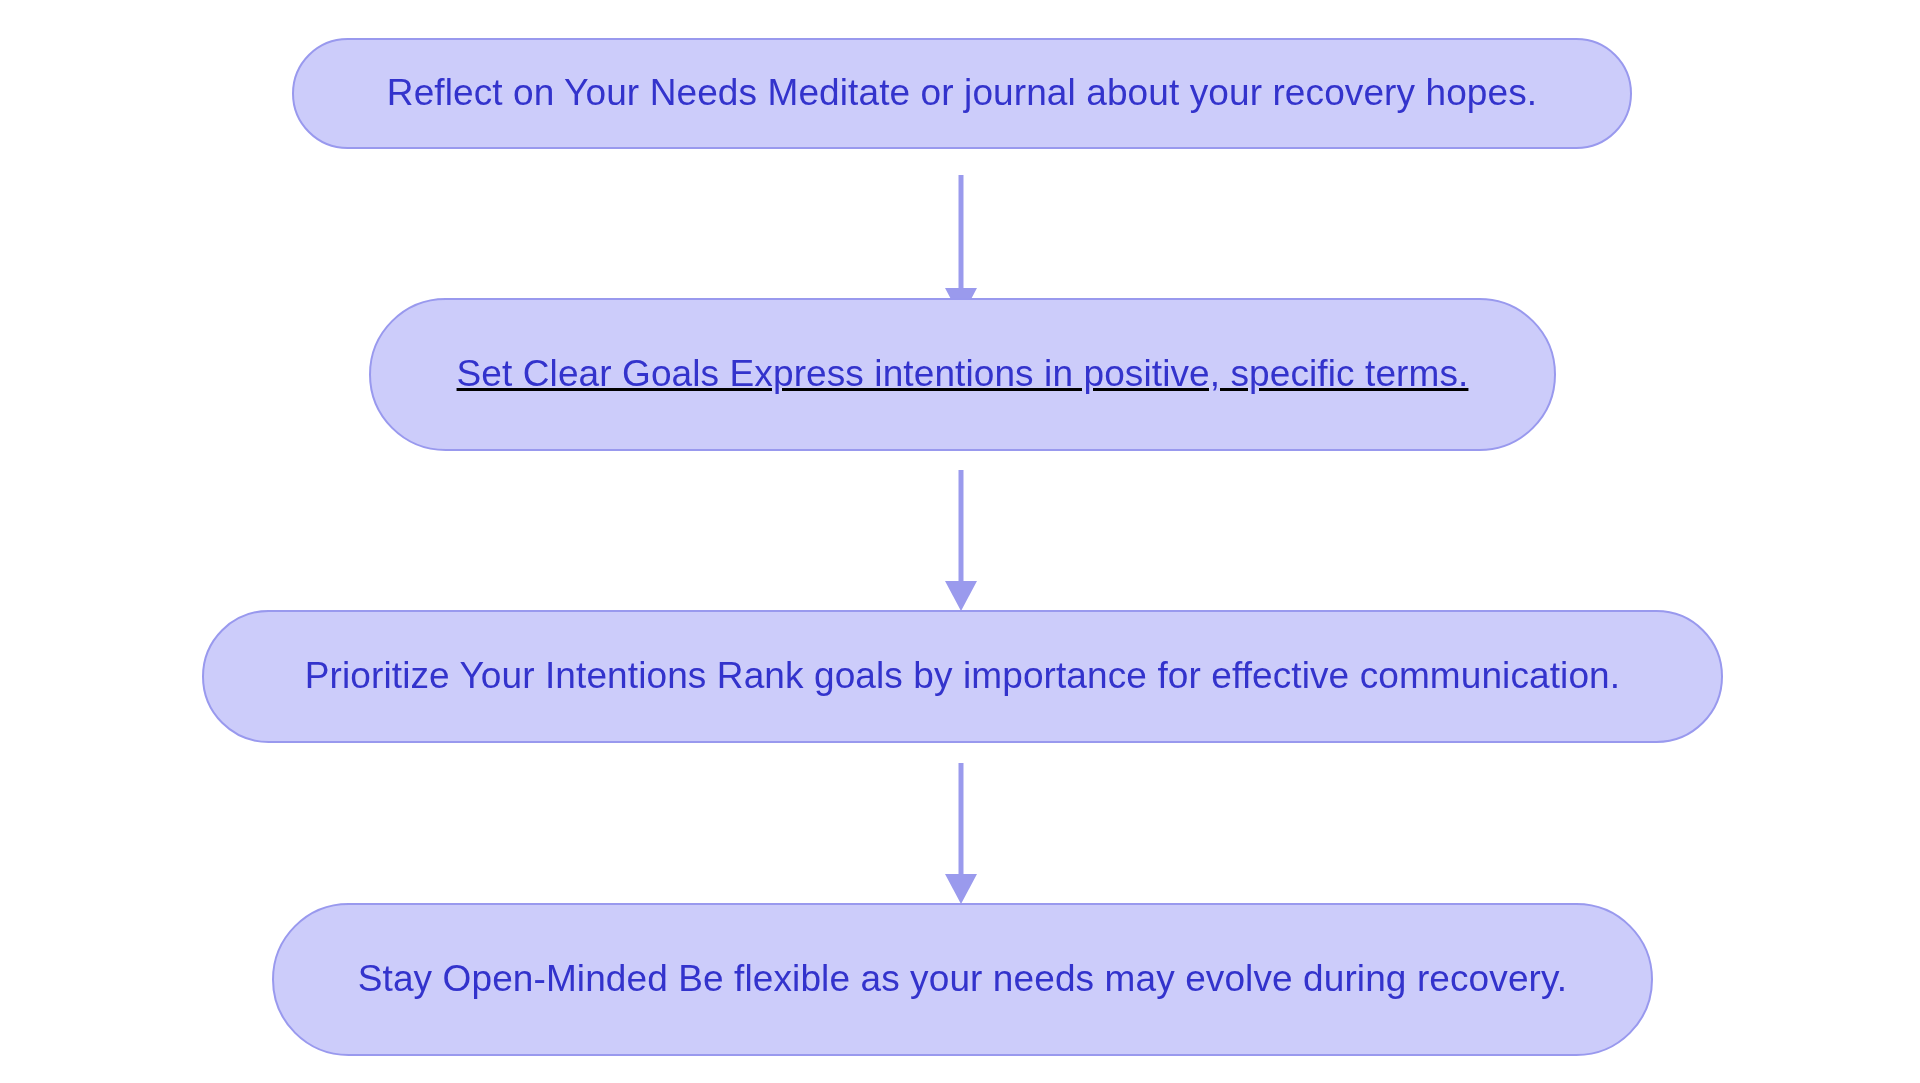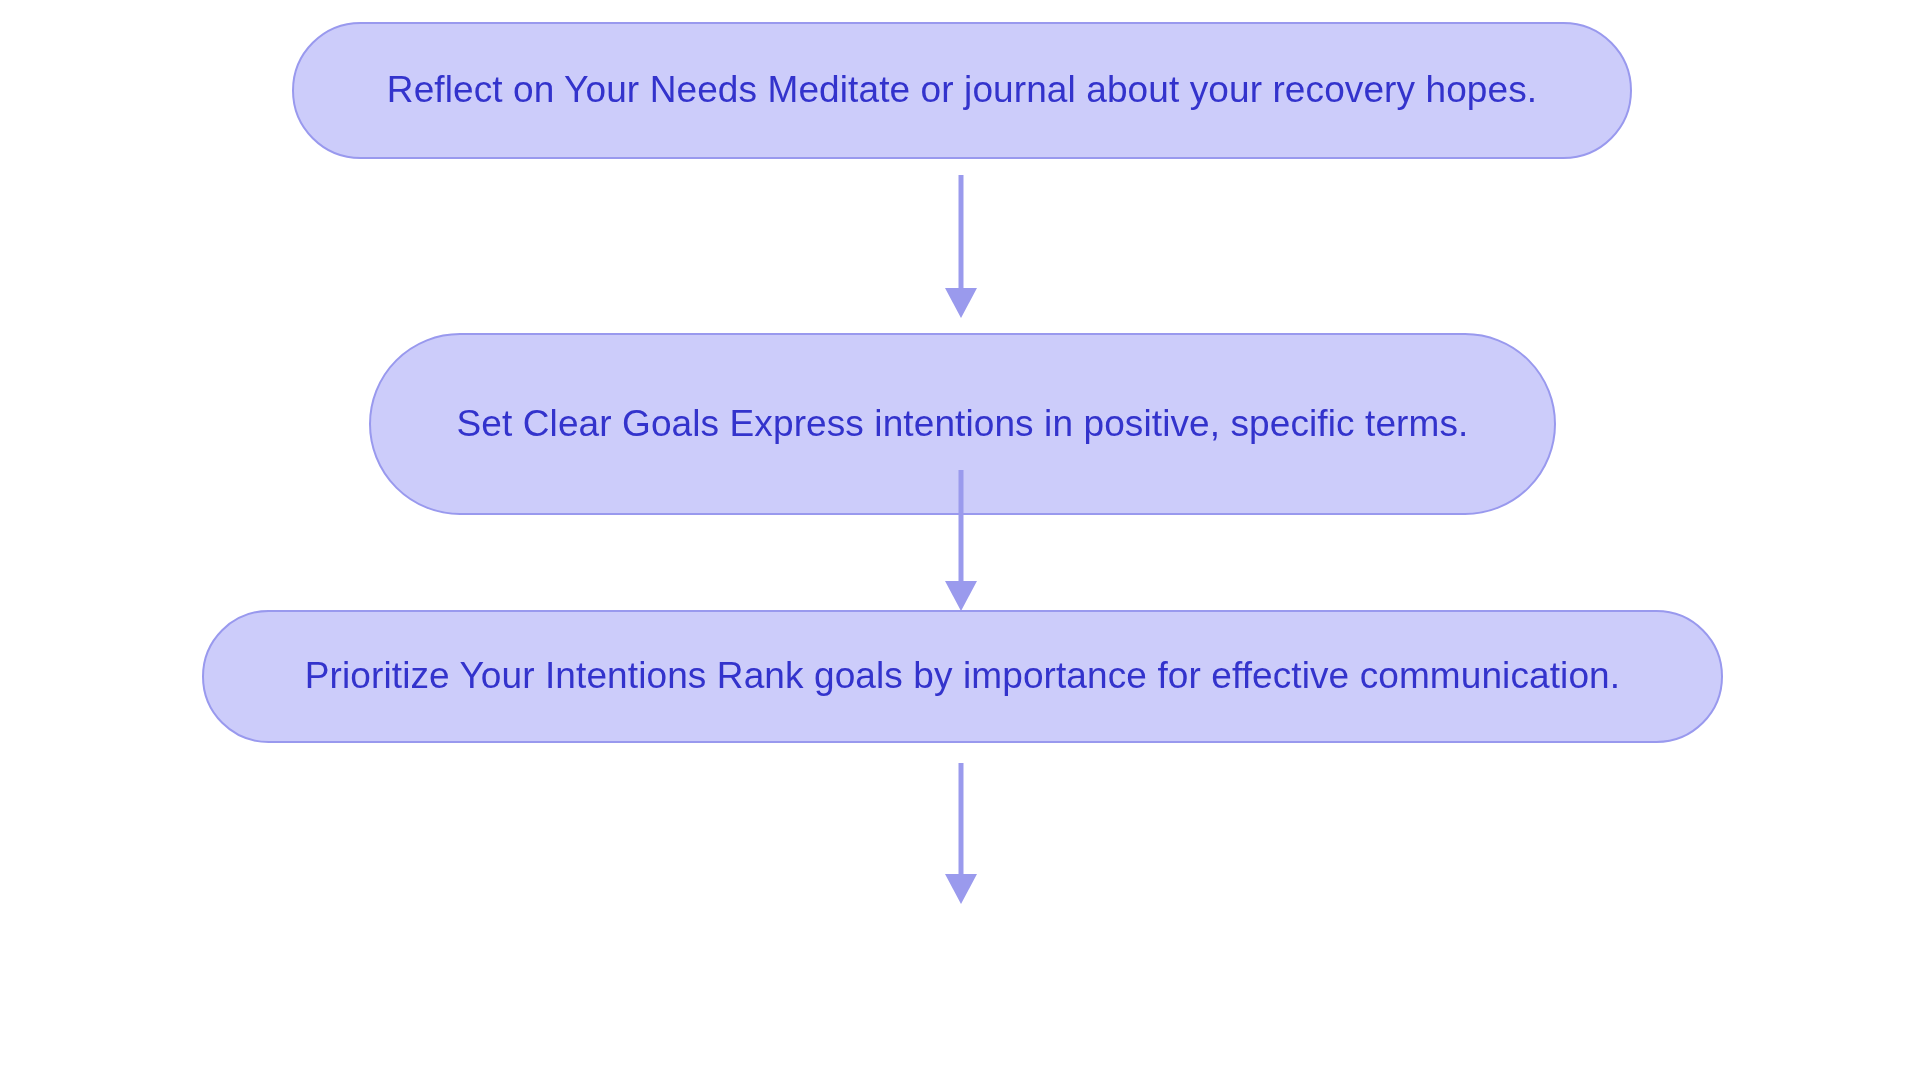--- a/index.html
+++ b/index.html
@@ -39,22 +39,22 @@
     padding: 0 28px;
     font-family: "Liberation Sans", sans-serif;
   }
   .edge {
     position: absolute;
     pointer-events: none;
   }
   .edge svg { display: block; }
 
   
-  #node-0 { left: 292px;  top: 22px;   width: 1340px; height: 137px; }
-  #node-1 { left: 369px;  top: 333px;  width: 1187px; height: 182px; }
+  #node-0 { left: 292px;  top: 38px;   width: 1340px; height: 111px; }
+  #node-1 { left: 369px;  top: 298px;  width: 1187px; height: 153px; text-decoration: underline; }
   #node-2 { left: 202px;  top: 610px;  width: 1521px; height: 133px; }
   #node-3 { left: 272px;  top: 903px;  width: 1381px; height: 153px; }
 
   #edge-0 { left: 943px; top: 175px; width: 36px; height: 143px; }
   #edge-1 { left: 943px; top: 470px; width: 36px; height: 141px; }
   #edge-2 { left: 943px; top: 763px; width: 36px; height: 141px; }
 </style>
 </head>
 <body>
 
@@ -86,14 +86,17 @@
     <span class="node-label">Prioritize Your Intentions Rank goals by importance for effective communication.</span>
   </div>
 
   <div class="edge" id="edge-2">
     <svg width="36" height="141" viewBox="0 0 36 141" aria-hidden="true">
       <line x1="18" y1="0" x2="18" y2="114" stroke="#9a9aed" stroke-width="5"></line>
       <polygon points="2,111 34,111 18,141" fill="#9a9aed"></polygon>
     </svg>
   </div>
 
+  <div class="node" id="node-3">
+    <span class="node-label">Stay Open-Minded Be flexible as your needs may evolve during recovery.</span>
+  </div>
 
 </div>
 
 </body></html>

